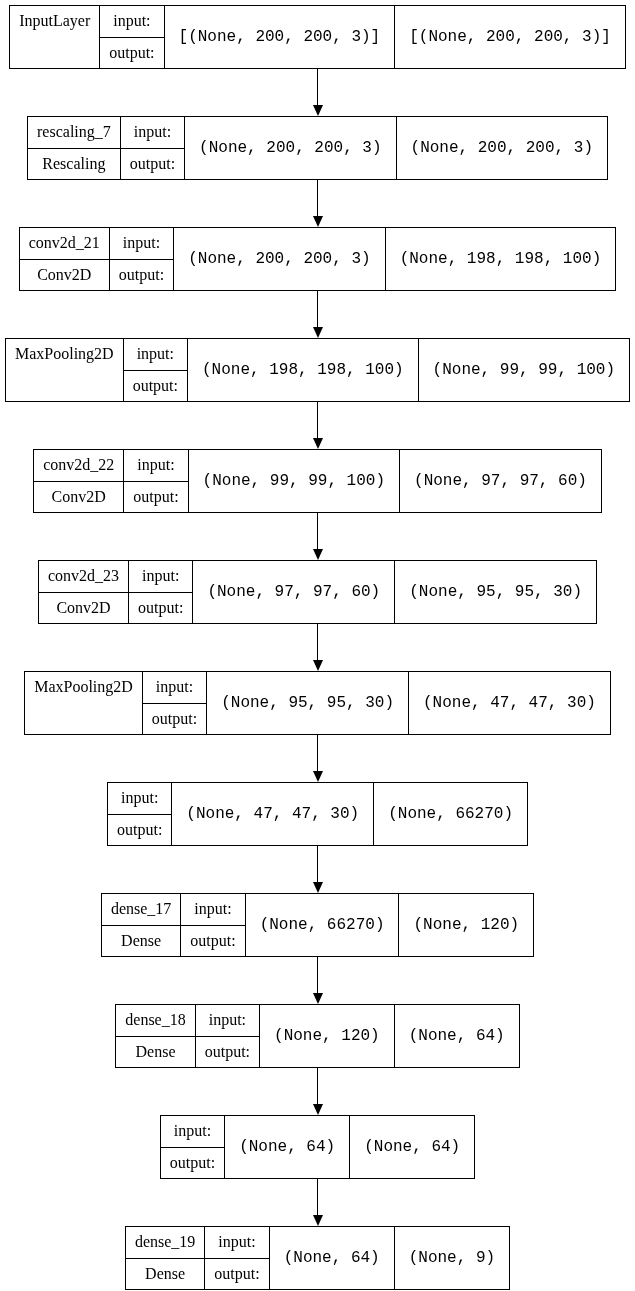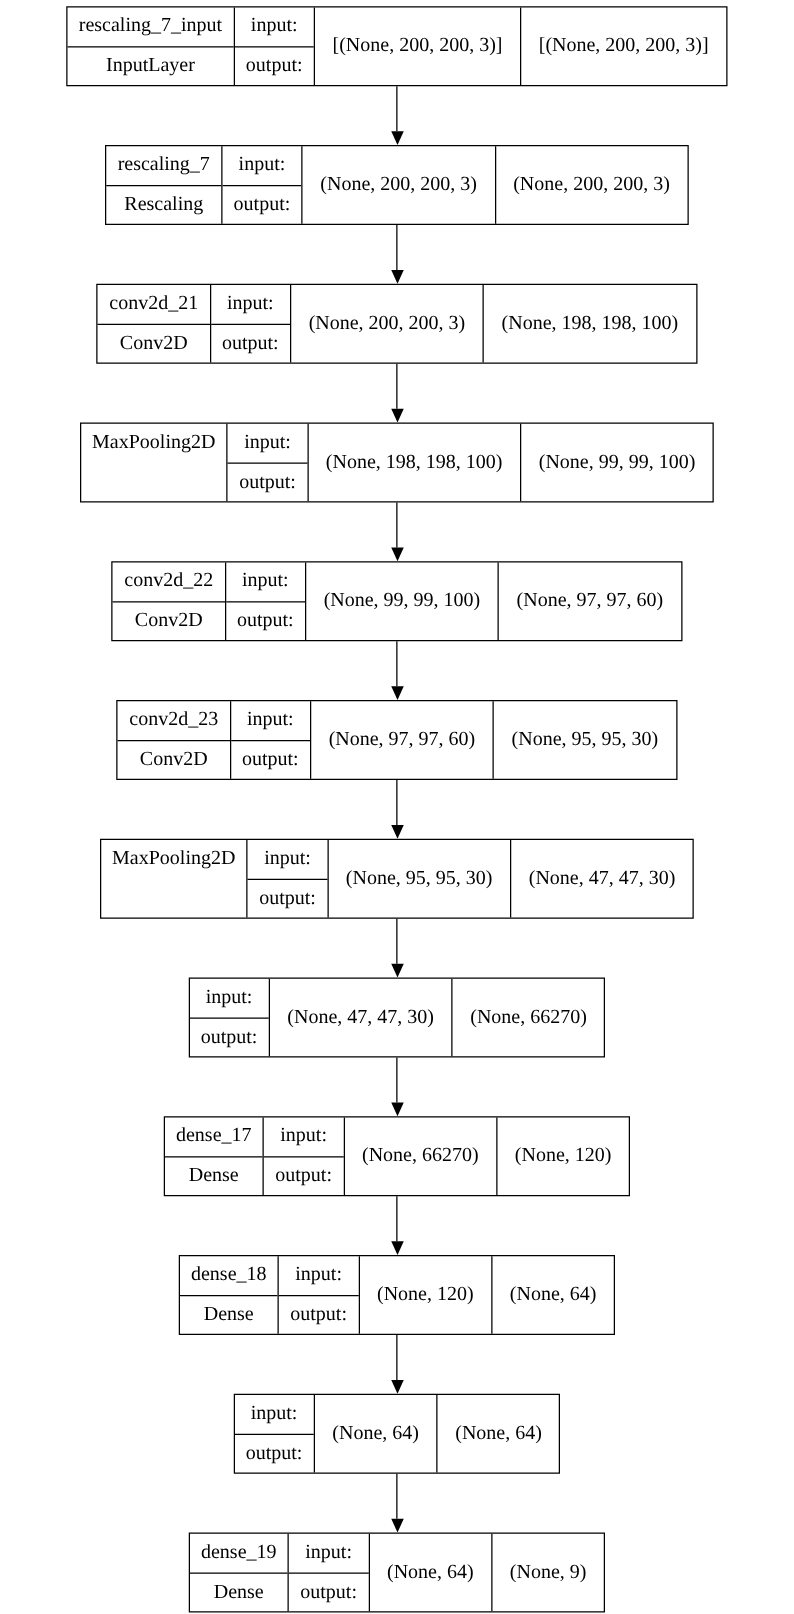--- a/index.html
+++ b/index.html
@@ -41,20 +41,21 @@
     padding: 0 9px;
     white-space: nowrap;
   }
   .cell.top { border-bottom: 1.3px solid #000000; }
   .shape {
     display: flex;
     align-items: center;
     justify-content: center;
     padding: 0 14px;
     white-space: nowrap;
+    font-family: Liberation Mono, monospace;
   }
   .arrow {
     height: 47px;
     display: flex;
     flex-direction: column;
     align-items: center;
     flex: 0 0 auto;
   }
   .arrow .line {
     width: 1.5px;
@@ -69,21 +70,20 @@
     border-top: 11px solid #000000;
   }
 </style>
 </head>
 <body>
 
 <div class="page">
 
   <div class="node">
     <div class="col">
-      <div class="cell top">rescaling_7_input</div>
       <div class="cell">InputLayer</div>
     </div>
     <div class="col">
       <div class="cell top">input:</div>
       <div class="cell">output:</div>
     </div>
     <div class="col shape">[(None, 200, 200, 3)]</div>
     <div class="col shape last">[(None, 200, 200, 3)]</div>
   </div>
   <div class="arrow">

